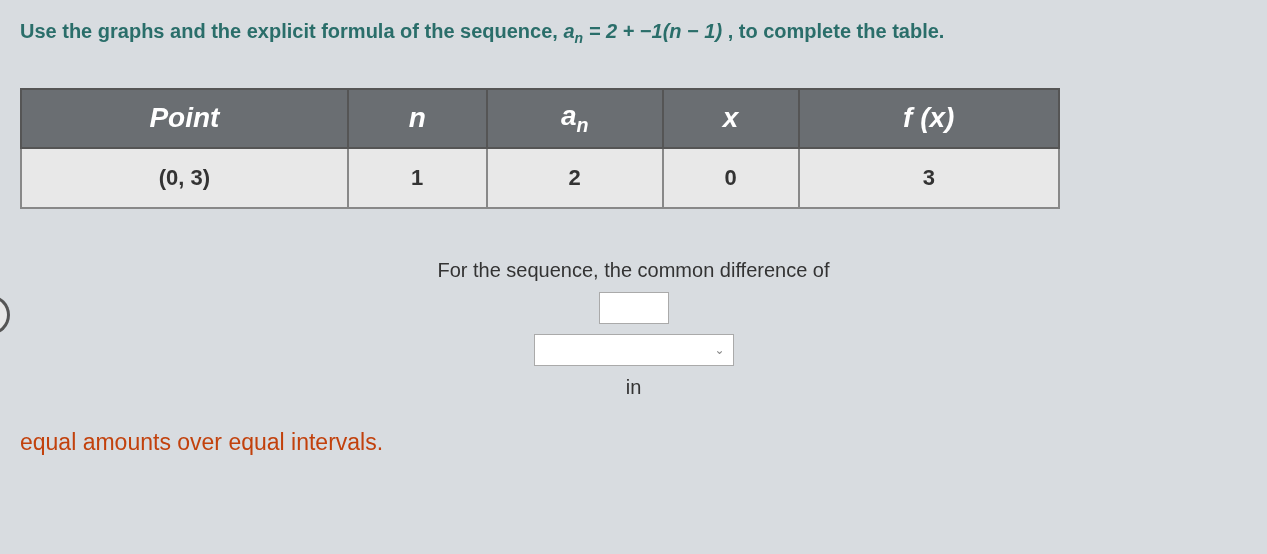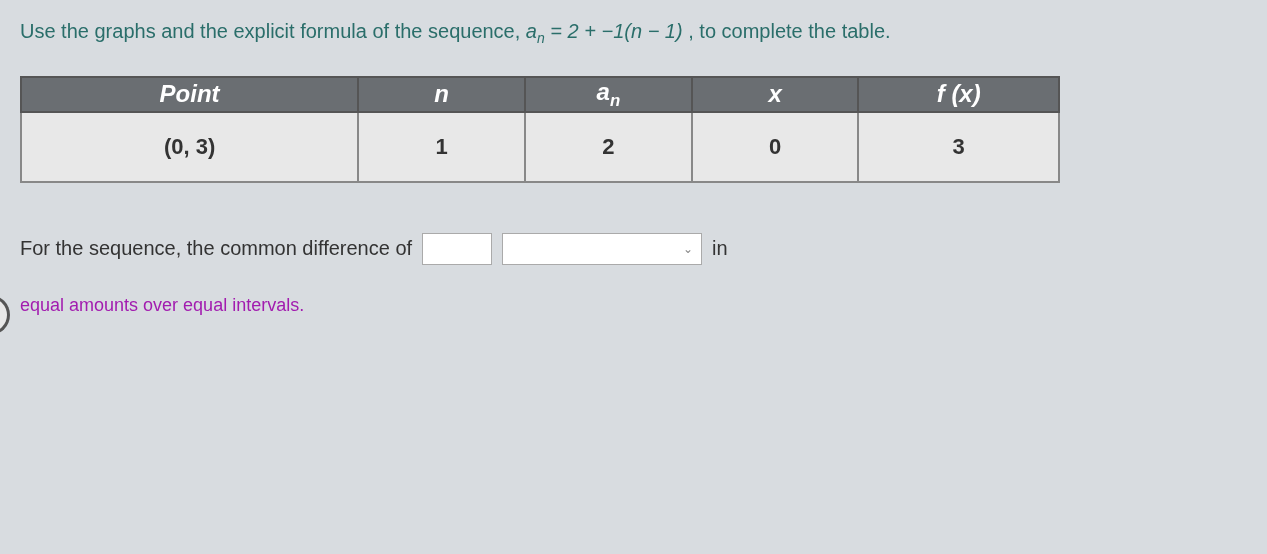--- a/index.html
+++ b/index.html
@@ -11,54 +11,55 @@
       font-family: Arial, sans-serif;
       background: #d8dce0;
       padding: 20px;
       width: 1267px;
       height: 554px;
       color: #333;
     }
     .instruction {
       font-size: 20px;
       color: #2a6e6a;
-      font-weight: normal;
-      margin-bottom: 30px;
+      font-weight: bold;
+      margin-bottom: 42px;
     }
     .formula {
       font-style: italic;
       display: inline;
     }
     .subscript {
       font-size: 0.7em;
       vertical-align: sub;
       color: #2a6e6a;
     }
     table {
       border-collapse: collapse;
       width: 1040px;
       margin-bottom: 50px;
       background: #e8e8e8;
     }
     th {
       background: #6a6e72;
       color: white;
       font-weight: bold;
+      padding: 10px;
       border: 2px solid #555;
-      font-size: 24px;
+      font-size: 28px;
       font-style: italic;
     }
     td {
       border: 2px solid #888;
       padding: 12px;
       text-align: center;
       font-size: 22px;
       font-weight: bold;
       color: #333;
-      height: 70px;
+      height: 60px;
     }
     .input-cell {
       position: relative;
     }
     .invalid-input {
       display: inline-block;
       border: 3px solid #e67a3c;
       background: white;
       width: 90px;
       height: 36px;
@@ -95,20 +96,21 @@
       border-radius: 3px;
     }
     .sentence {
       font-size: 20px;
       color: #333;
       margin-bottom: 30px;
       display: flex;
       align-items: center;
       gap: 10px;
       flex-wrap: wrap;
+      flex-direction: column;
     }
     .inline-input {
       display: inline-block;
       border: 1px solid #aaa;
       background: white;
       width: 70px;
       height: 32px;
       vertical-align: middle;
     }
     .inline-select {
@@ -120,22 +122,22 @@
       width: 200px;
       height: 32px;
       vertical-align: middle;
       padding-right: 8px;
       color: #888;
     }
     .chevron {
       font-size: 12px;
     }
     .sentence2 {
-      font-size: 18px;
-      color: #a21caf;
+      font-size: 23px;
+      color: #c2410c;
     }
     .partial-circle {
       position: absolute;
       left: -10px;
       top: 295px;
       width: 20px;
       height: 40px;
       border: 3px solid #555;
       border-left: none;
       border-radius: 0 40px 40px 0;

